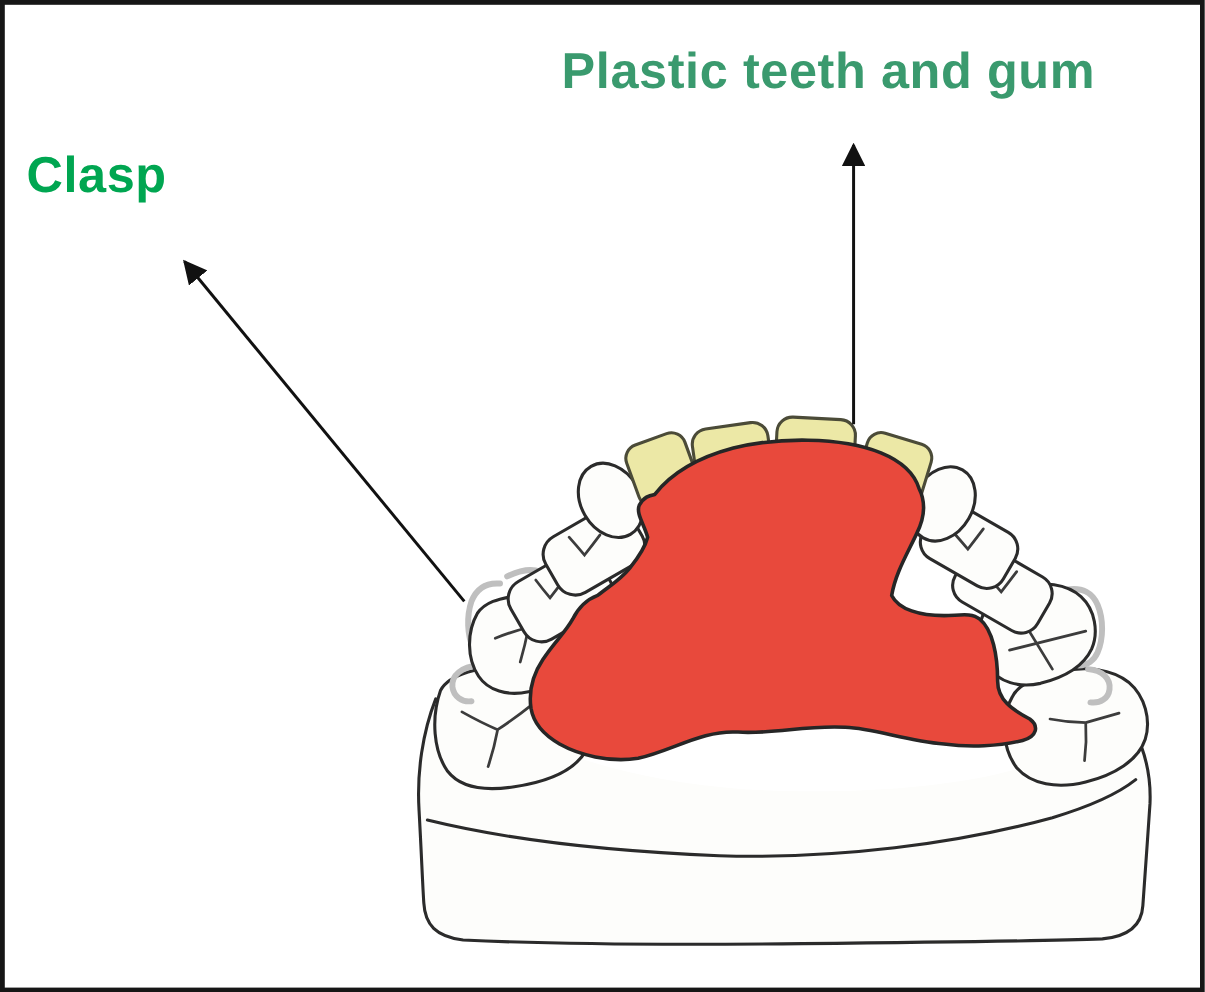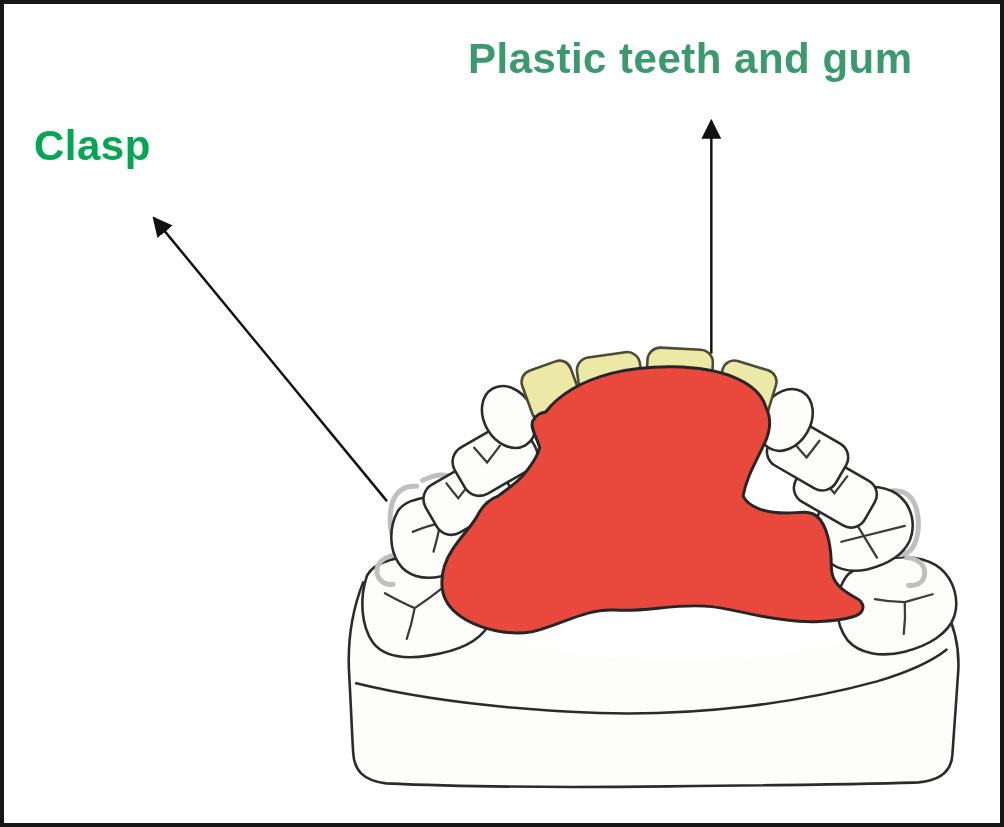--- a/index.html
+++ b/index.html
@@ -15,21 +15,21 @@
   .art{position:absolute;left:0;top:0;width:996px;height:819px;}
   .label{
     position:absolute;
     font-weight:700;
     font-size:42px;
     line-height:1.05;
     white-space:nowrap;
     letter-spacing:0.5px;
   }
   .label-plastic{left:464px;top:33px;color:var(--label_plastic_green,#3A9A6E);}
-  .label-clasp{left:18px;top:120px;color:var(--label_clasp_green,#00A651);margin-left:12px;}
+  .label-clasp{left:18px;top:120px;color:var(--label_clasp_green,#00A651);}
 
   
   .base-fill{fill:var(--tooth_white,#FDFDFB);stroke:none;}
   .base-line{fill:none;stroke:var(--tooth_outline,#2B2B2B);stroke-width:2.6;stroke-linecap:round;}
   .tooth{fill:var(--tooth_white,#FDFDFB);stroke:var(--tooth_outline,#2B2B2B);stroke-width:2.6;stroke-linejoin:round;}
   .fissure{fill:none;stroke:var(--fissure_gray,#3C3C3C);stroke-width:2.3;stroke-linecap:round;}
   .clasp-wire{fill:none;stroke:var(--clasp_gray,#BFBFBF);stroke-width:5;stroke-linecap:round;}
   .ytooth{fill:var(--denture_tooth_yellow,#ECE8A6);stroke:var(--denture_tooth_outline,#4B4B38);stroke-width:2.6;stroke-linejoin:round;}
   .plate{fill:var(--plate_red,#E8493C);stroke:var(--plate_outline,#262626);stroke-width:3;stroke-linejoin:round;}
   .arrow{stroke:var(--arrow_black,#111111);stroke-width:2.5;fill:none;}

